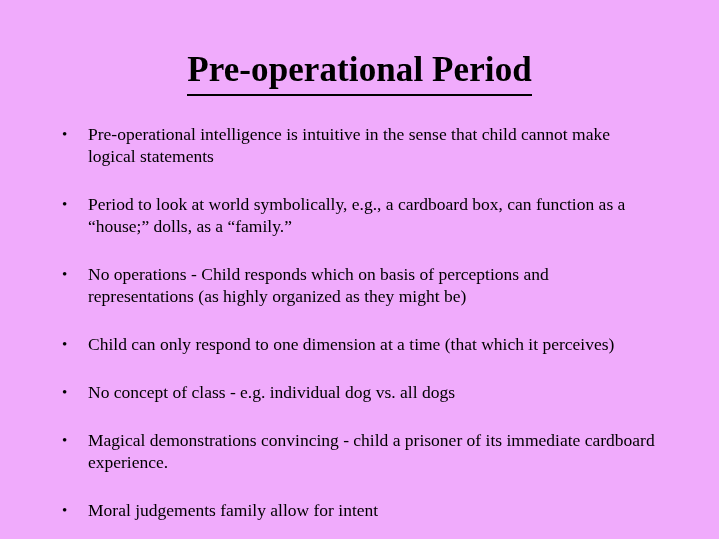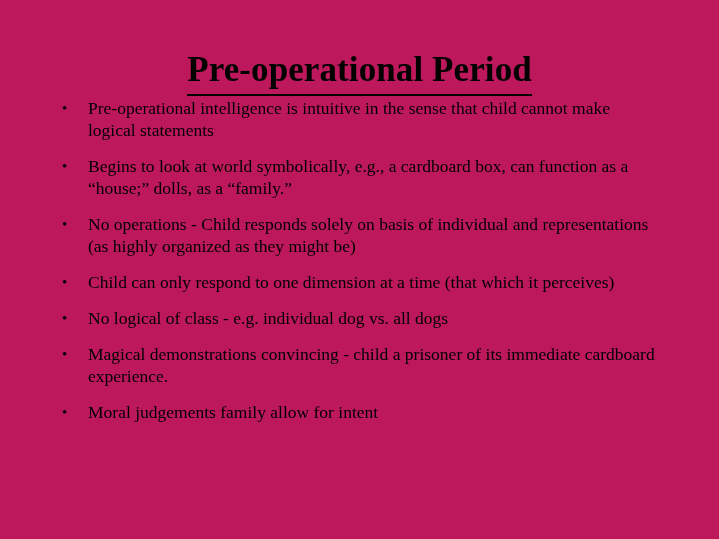--- a/index.html
+++ b/index.html
@@ -13,21 +13,21 @@
     overflow: hidden;
     font-family: "Liberation Serif", "DejaVu Serif", serif;
     color: #000000;
     -webkit-font-smoothing: antialiased;
   }
 
   .slide {
     position: relative;
     width: 719px;
     height: 539px;
-    background: #be185d;
+    background: #f0abfc;
   }
 
   
   .title-zone {
     position: absolute;
     left: 0;
     top: 26px;
     width: 719px;
     text-align: center;
   }
@@ -71,56 +71,57 @@
     left: 4px;
     top: 0;
     width: 14px;
     font-size: 15px;
     line-height: 22px;
     text-align: left;
     color: #000000;
   }
   .bullet-text {
     display: block;
+    margin-top: 26px;
   }
 </style>
 </head>
 <body>
 
 <div class="slide">
 
   <div class="title-zone">
     <h1 class="slide-title">Pre-operational Period</h1>
   </div>
 
   <ul class="bullet-list">
 
     <li class="bullet-item">
       <span class="bullet-marker">•</span>
       <span class="bullet-text">Pre-operational intelligence is intuitive in the sense that child cannot make logical statements</span>
     </li>
 
     <li class="bullet-item">
       <span class="bullet-marker">•</span>
-      <span class="bullet-text">Begins to look at world symbolically, e.g., a cardboard box, can function as a “house;” dolls, as a “family.”</span>
+      <span class="bullet-text">Period to look at world symbolically, e.g., a cardboard box, can function as a “house;” dolls, as a “family.”</span>
     </li>
 
     <li class="bullet-item">
       <span class="bullet-marker">•</span>
-      <span class="bullet-text">No operations - Child responds solely on basis of individual and representations (as highly organized as they might be)</span>
+      <span class="bullet-text">No operations - Child responds which on basis of perceptions and representations (as highly organized as they might be)</span>
     </li>
 
     <li class="bullet-item">
       <span class="bullet-marker">•</span>
       <span class="bullet-text">Child can only respond to one dimension at a time (that which it perceives)</span>
     </li>
 
     <li class="bullet-item">
       <span class="bullet-marker">•</span>
-      <span class="bullet-text">No logical of class - e.g. individual dog vs. all dogs</span>
+      <span class="bullet-text">No concept of class - e.g. individual dog vs. all dogs</span>
     </li>
 
     <li class="bullet-item">
       <span class="bullet-marker">•</span>
       <span class="bullet-text">Magical demonstrations convincing - child a prisoner of its immediate cardboard experience.</span>
     </li>
 
     <li class="bullet-item">
       <span class="bullet-marker">•</span>
       <span class="bullet-text">Moral judgements family allow for intent</span>

